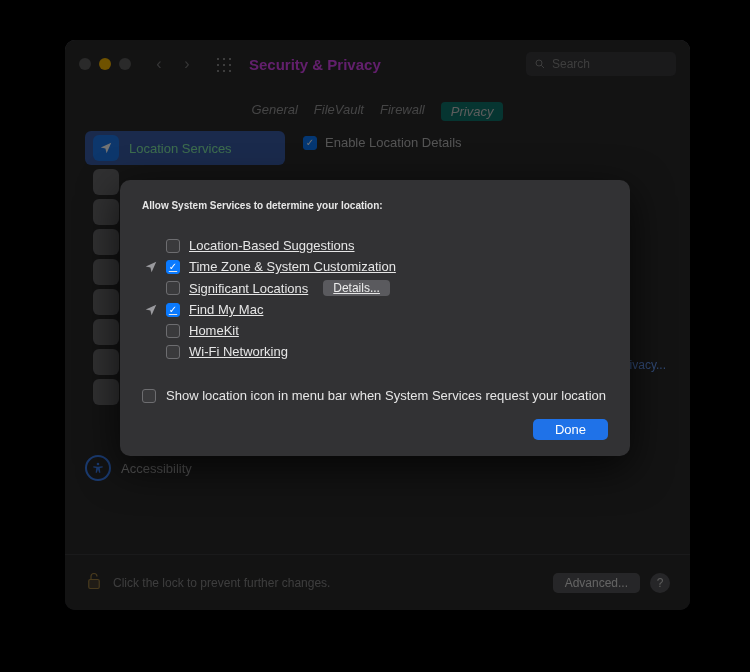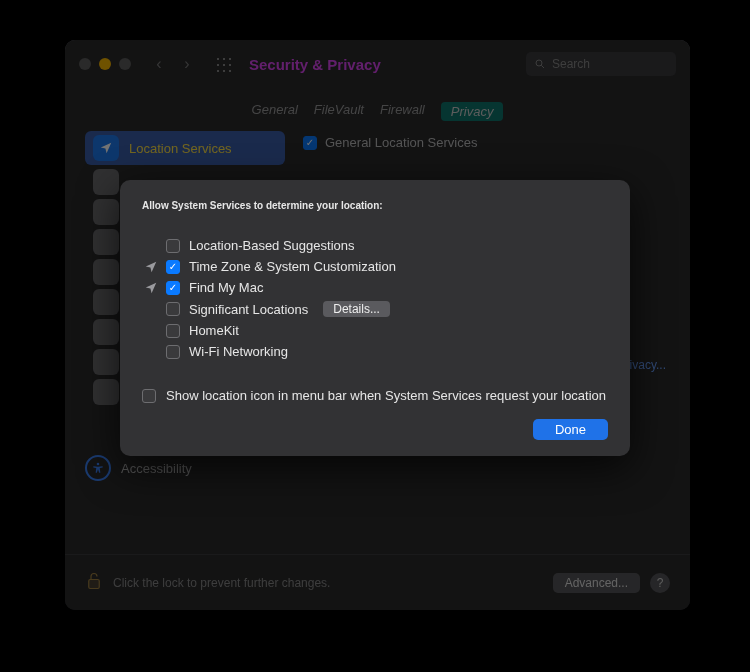--- a/index.html
+++ b/index.html
@@ -57,21 +57,21 @@
   .tabs { display:flex; justify-content:center; gap: 16px; padding: 14px 0 10px; font-size:13px; color:#999;font-style:italic;}
   .tab.sel { color:#ccc; background:#0f766e; padding:2px 10px; border-radius:4px;}
   
   .prefs-body { display:flex; padding: 0 20px; gap: 18px; }
   .sidebar { width: 200px; }
   .sidebar-item {
     display:flex; align-items:center; gap:10px;
     padding: 6px 8px; border-radius:6px; color:#bbb;
     margin-bottom: 2px; height:34px;
   }
-  .sidebar-item.sel { background:#3a5ea8; color:#fde047;}
+  .sidebar-item.sel { background:#3a5ea8; color:#86efac;}
   .sidebar-icon { width:26px; height:26px; border-radius:6px; display:flex; align-items:center; justify-content:center; background:#555;}
   .content { flex:1; color:#bbb; }
   .enable-row { display:flex; align-items:center; gap:8px; padding:4px 0 8px;}
   .chk {
     width:14px; height:14px; border-radius:3px;
     border:1px solid #6d6d70; background:#3a3a3c;
     display:inline-flex; align-items:center; justify-content:center;
     flex-shrink:0;
   }
   .chk.checked { background:#0a7aff; border-color:#0a7aff;}
@@ -108,21 +108,21 @@
     left: 50%; transform: translateX(-50%);
     top: 180px;
     width: 510px;
     background: #323234;
     border-radius: 10px;
     box-shadow: 0 12px 40px rgba(0,0,0,0.7);
     padding: 20px 22px 16px;
     color:#e6e6e6;
   }
   .sheet-title { font-weight:700; font-size:10px; margin-bottom:24px;}
-  .svc-list { margin-left: 24px; }
+  .svc-list { margin-left: 24px; text-decoration: underline; }
   .svc-row { display:flex; align-items:center; gap:9px; padding:3px 0; font-size:13px; position:relative;}
   .arrow-ind { position:absolute; left:-22px; top:4px; }
   .arrow-ind svg { width:14px; height:14px; fill:#9a9a9e;}
   .details-btn {
     background:#5a5a5e; color:#eee; border:none;
     padding:1px 10px; border-radius:4px; font-size:12px;
     margin-left:6px;
   }
   .menubar-row { display:flex; align-items:center; gap:10px; margin-top:26px; font-size:13px;}
   .sheet-footer { display:flex; justify-content:flex-end; margin-top:16px;}
@@ -186,21 +186,21 @@
               <circle cx="12" cy="5" r="2.2"></circle>
               <path d="M4 9l8 1 8-1v2l-5 1 1 8h-2l-2-6-2 6h-2l1-8-5-1z"></path>
             </svg>
         </div>
         <span>Accessibility</span>
       </div>
     </div>
     <div class="content">
       <div class="enable-row">
         <span class="chk checked"></span>
-        <span>General Location Services</span>
+        <span>Enable Location Details</span>
       </div>
       <span class="about-link">About Location Services &amp; Privacy...</span>
     </div>
   </div>
 
   <div class="footer">
     <span class="lock">
       <svg viewBox="0 0 24 28" fill="none" stroke="#a08040" stroke-width="1.6">
           <rect x="5" y="12" width="14" height="12" rx="2" fill="#a08040" fill-opacity="0.25"></rect>
           <path d="M8 12V8a4 4 0 018 0"></path>
@@ -227,37 +227,37 @@
       <span class="arrow-ind">
         <svg viewBox="0 0 24 24">
             <path d="M3 11l18-8-8 18-2-8-8-2z"></path>
           </svg>
       </span>
       <span class="chk checked"></span>
       <span>Time Zone &amp; System Customization</span>
     </div>
 
     <div class="svc-row">
+      <span class="chk"></span>
+      <span>Significant Locations</span>
+      <button class="details-btn">Details...</button>
+    </div>
+
+    <div class="svc-row">
       <span class="arrow-ind">
         <svg viewBox="0 0 24 24">
             <path d="M3 11l18-8-8 18-2-8-8-2z"></path>
           </svg>
       </span>
       <span class="chk checked"></span>
       <span>Find My Mac</span>
     </div>
 
     <div class="svc-row">
       <span class="chk"></span>
-      <span>Significant Locations</span>
-      <button class="details-btn">Details...</button>
-    </div>
-
-    <div class="svc-row">
-      <span class="chk"></span>
       <span>HomeKit</span>
     </div>
 
     <div class="svc-row">
       <span class="chk"></span>
       <span>Wi-Fi Networking</span>
     </div>
   </div>
 
   <div class="menubar-row">

